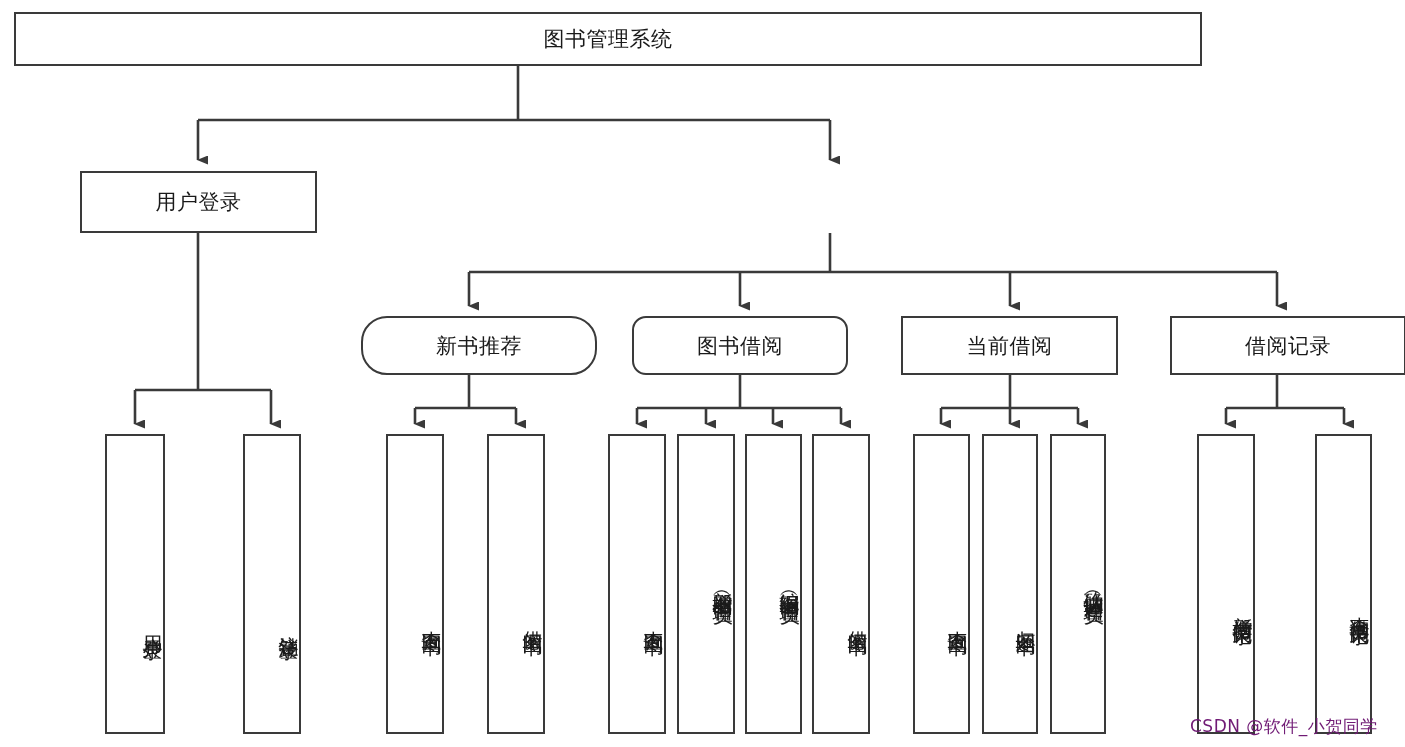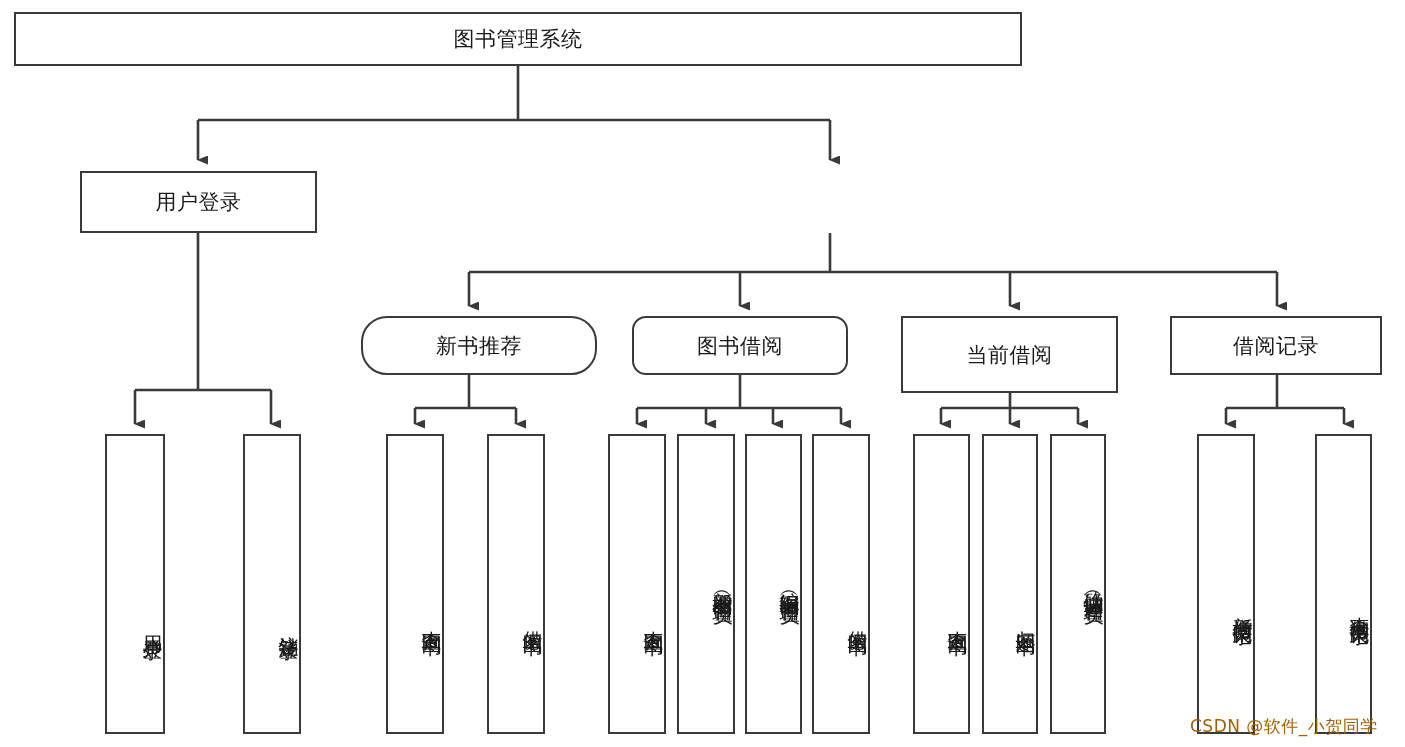--- a/index.html
+++ b/index.html
@@ -53,21 +53,21 @@
   }
   .node.vert.topalign {
     align-items: flex-start;
   }
   .node-title {
     font-size: 22px;
   }
   .watermark {
     position: absolute;
     font-size: 17px;
-    color: #a16207;
+    color: #701a75;
     white-space: nowrap;
     letter-spacing: 0.5px;
   }
 </style>
 </head>
 <body>
 
 <div id="canvas">
 
   <svg class="wires" viewBox="0 0 1405 747">
@@ -113,32 +113,32 @@
       <path d="M1010,408 L1010,424" marker-end="url(#arw)"></path>
       <path d="M1078,408 L1078,424" marker-end="url(#arw)"></path>
 
       <path d="M1277,375 L1277,408"></path>
       <path d="M1226,408 L1344,408"></path>
       <path d="M1226,408 L1226,424" marker-end="url(#arw)"></path>
       <path d="M1344,408 L1344,424" marker-end="url(#arw)"></path>
     </g>
   </svg>
 
-  <div class="node horiz node-title" style="left:14px; top:12px; width:1008px; height:54px;">图书管理系统</div>
+  <div class="node horiz node-title" style="left:14px; top:12px; width:1188px; height:54px;">图书管理系统</div>
 
   <div class="node horiz" style="left:80px; top:171px; width:237px; height:62px;">用户登录</div>
 
 
   <div class="node horiz" style="left:361px; top:316px; width:236px; height:59px;border-radius:26px;">新书推荐</div>
 
   <div class="node horiz" style="left:632px; top:316px; width:216px; height:59px;border-radius:14px;">图书借阅</div>
 
-  <div class="node horiz" style="left:901px; top:316px; width:217px; height:77px;">当前借阅</div>
+  <div class="node horiz" style="left:901px; top:316px; width:217px; height:59px;">当前借阅</div>
 
-  <div class="node horiz" style="left:1170px; top:316px; width:212px; height:59px;">借阅记录</div>
+  <div class="node horiz" style="left:1170px; top:316px; width:236px; height:59px;">借阅记录</div>
 
   <div class="node vert" style="left:105px; top:434px; width:60px; height:300px; padding-top:84px;">用户登录</div>
 
   <div class="node vert" style="left:243px; top:434px; width:58px; height:300px; padding-top:84px;">注销登录</div>
 
   <div class="node vert" style="left:386px; top:434px; width:58px; height:300px; padding-top:74px;">查询图书</div>
 
   <div class="node vert" style="left:487px; top:434px; width:58px; height:300px; padding-top:74px;">借阅图书</div>
 
   <div class="node vert" style="left:608px; top:434px; width:58px; height:300px; padding-top:74px;">查询图书</div>

